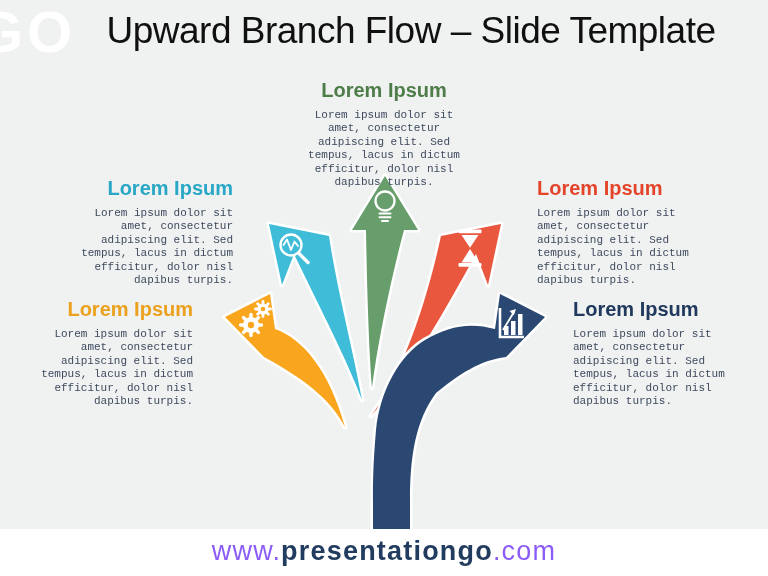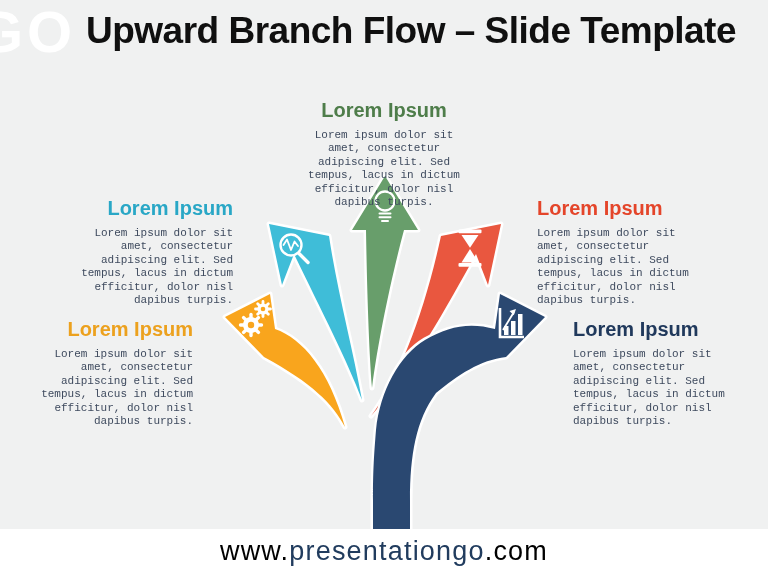--- a/index.html
+++ b/index.html
@@ -6,44 +6,44 @@
   .slide{
     position:relative;width:768px;height:576px;overflow:hidden;
     background:#f0f1f1;font-family:"Liberation Sans",sans-serif;
   }
   .logo-fragment{
     position:absolute;left:-22px;top:2px;
     font-size:58px;font-weight:700;letter-spacing:4px;color:#ffffff;line-height:1.05;
   }
   .slide-title{
     position:absolute;left:58px;top:10px;width:706px;
-    text-align:center;font-size:37px;font-weight:700;color:#101010;
+    text-align:center;font-size:37px;font-weight:400;color:#101010;
     letter-spacing:-0.5px;white-space:nowrap;
   }
   .graphic{position:absolute;left:0;top:0;width:768px;height:576px;}
-  .block{position:absolute;width:178px;margin-top:20px;}
+  .block{position:absolute;width:178px;}
   .block .heading{font-size:20px;font-weight:700;line-height:24px;margin:0 0 7px 0;}
   .block .body{font-size:11px;line-height:13.4px;color:#3e4a5e;margin:0;font-family:Liberation Mono, monospace;}
   .align-c{text-align:center;} .align-r{text-align:right;} .align-l{text-align:left;}
   .h-green{color:#4e7d4a;} .h-teal{color:#29a7c6;} .h-red{color:#e4452a;}
   .h-orange{color:#eca11e;} .h-navy{color:#20395c;}
   .pos-top{left:295px;top:78px;}
   .pos-upleft{left:55px;top:176px;}
   .pos-upright{left:537px;top:176px;}
   .pos-lowleft{left:15px;top:297px;}
   .pos-lowright{left:573px;top:297px;}
   .footer-band{
     position:absolute;left:0;bottom:0;width:768px;height:47px;background:#ffffff;
   }
   .footer-text{
     position:absolute;left:0;top:6px;width:768px;text-align:center;
     font-size:27px;letter-spacing:1.2px;line-height:32px;
   }
-  .footer-text .dim{color:#000000;font-weight:400;}
-  .footer-text .brand{color:#213c5e;font-weight:400;}
+  .footer-text .dim{color:#8b5cf6;font-weight:400;}
+  .footer-text .brand{color:#213c5e;font-weight:700;}
 </style>
 </head>
 <body>
 
 <div class="slide">
 
   <div class="logo-fragment">GO</div>
 
   <div class="slide-title">Upward Branch Flow – Slide Template</div>
 

